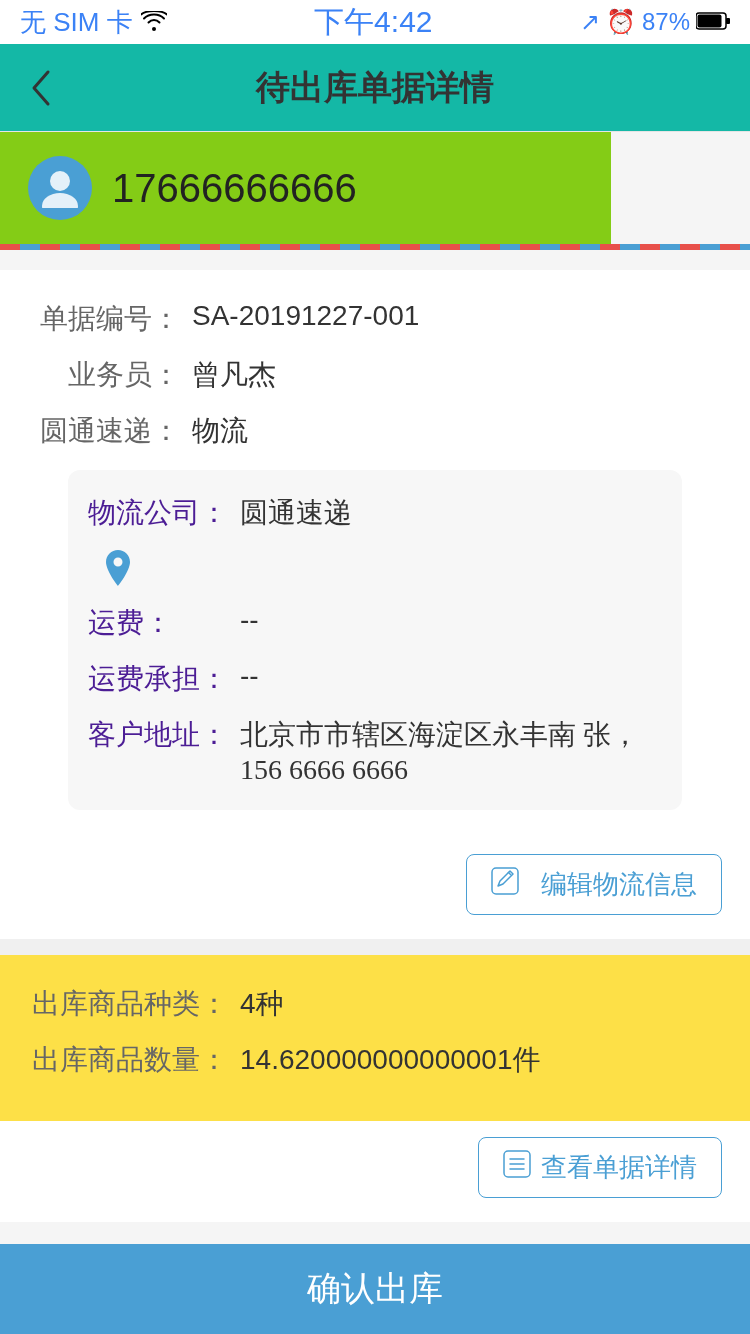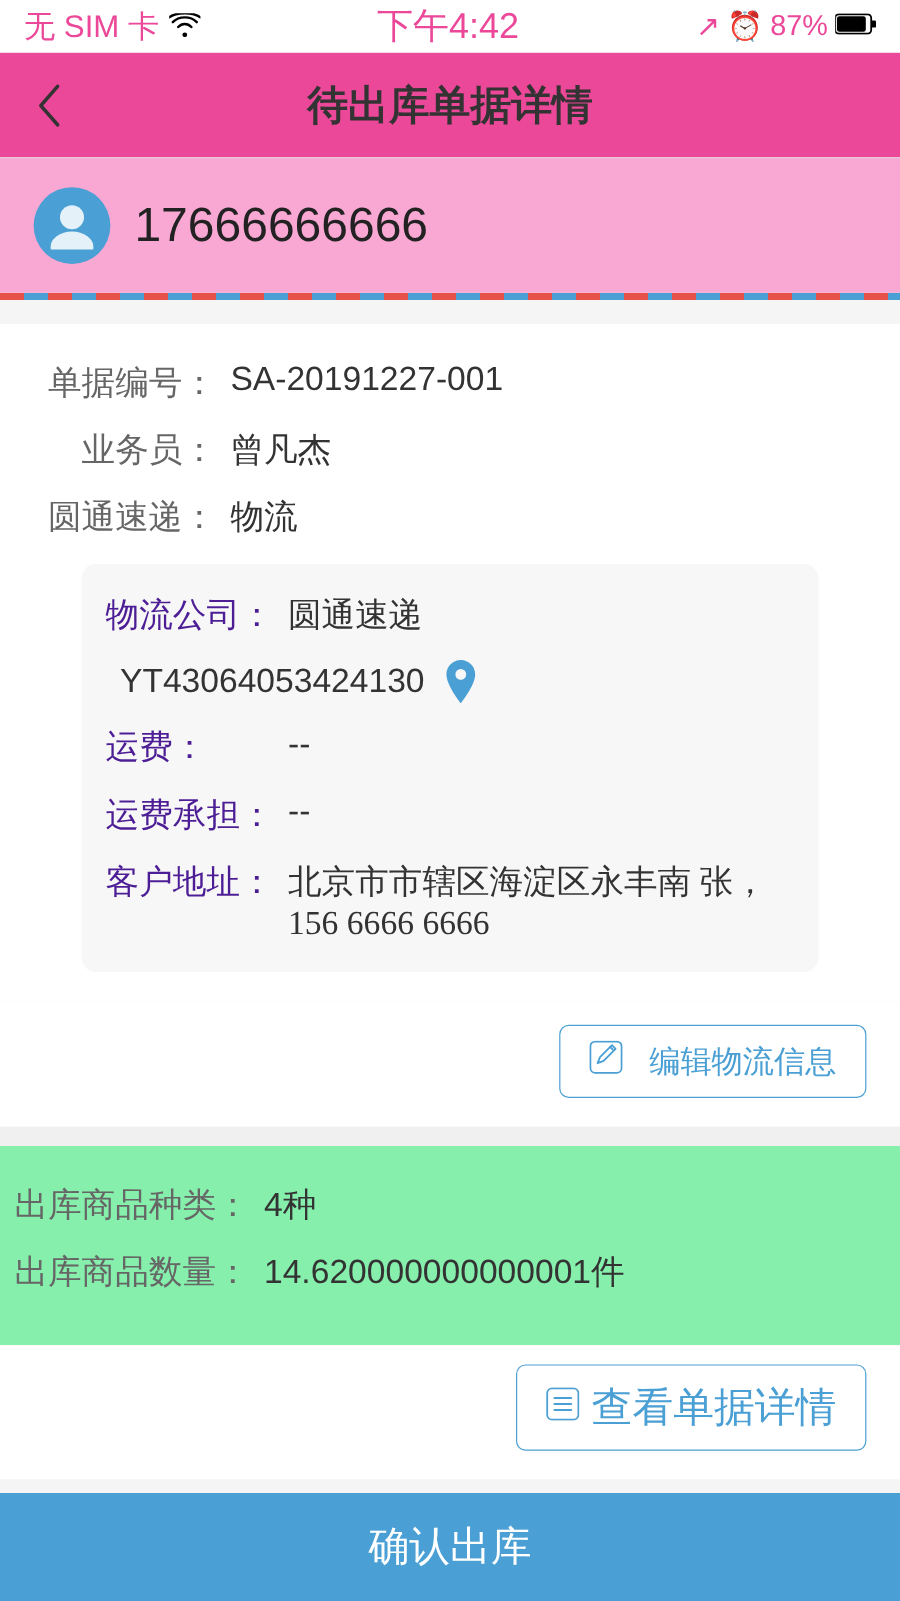--- a/index.html
+++ b/index.html
@@ -17,31 +17,31 @@
     
     .status-bar {
       width: 750px;
       height: 44px;
       background: #fff;
       display: flex;
       align-items: center;
       justify-content: space-between;
       padding: 0 20px;
       font-size: 26px;
-      color: #ec4899;
+      color: #3b82f6;
     }
     .status-bar-left { display: flex; align-items: center; gap: 8px; }
     .status-bar-center { font-size: 30px; font-weight: 500; }
     .status-bar-right { display: flex; align-items: center; gap: 6px; font-size: 24px; }
 
     
     .nav-bar {
       width: 750px;
       height: 88px;
-      background: #ec4899;
+      background: #14b8a6;
       display: flex;
       align-items: center;
       justify-content: center;
       position: relative;
       border-bottom: 1px solid #e5e5e5;
     }
     .nav-back {
       position: absolute;
       left: 28px;
       font-size: 36px;
@@ -51,22 +51,22 @@
       align-items: center;
     }
     .nav-title {
       font-size: 34px;
       font-weight: 600;
       color: #333;
     }
 
     
     .customer-header {
-      width: 750px;
-      background: #f9a8d4;
+      width: 611px;
+      background: #84cc16;
       padding: 24px 28px;
       display: flex;
       align-items: center;
       gap: 20px;
       position: relative;
     }
     .customer-avatar {
       width: 64px;
       height: 64px;
       border-radius: 50%;
@@ -180,38 +180,38 @@
 
     
     .section-divider {
       width: 750px;
       height: 16px;
       background: #f0f0f0;
     }
 
     
     .goods-section {
-      background: #86efac;
-      padding: 30px 12px 24px;
+      background: #fde047;
+      padding: 30px 32px 24px;
     }
 
     
     .view-details-btn {
       display: flex;
       justify-content: flex-end;
       padding: 16px 28px 24px;
       background: #fff;
     }
     .btn-view {
       border: 1px solid #4a9fd4;
       color: #4a9fd4;
       background: #fff;
       border-radius: 8px;
       padding: 12px 24px;
-      font-size: 34px;
+      font-size: 26px;
       display: flex;
       align-items: center;
       gap: 10px;
       cursor: pointer;
     }
 
     
     .confirm-btn-wrapper {
       position: fixed;
       bottom: 0;
@@ -302,21 +302,20 @@
     <span class="info-value">物流</span>
   </div>
 
   <div class="logistics-card">
     <div class="logistics-row">
       <span class="logistics-label">物流公司：</span>
       <span class="logistics-value">圆通速递</span>
     </div>
     <div class="logistics-row">
       <span class="logistics-value">
-        <span>YT43064053424130</span>
         <span class="location-icon">
           <svg width="30" height="36" viewBox="0 0 30 36" fill="none">
             <path d="M15 0C8.37 0 3 5.37 3 12c0 9 12 24 12 24s12-15 12-24c0-6.63-5.37-12-12-12zm0 16.5a4.5 4.5 0 1 1 0-9 4.5 4.5 0 0 1 0 9z" fill="#4a9fd4"></path>
           </svg>
         </span>
       </span>
     </div>
     <div class="logistics-row">
       <span class="logistics-label">运费：</span>
       <span class="logistics-value">--</span>

